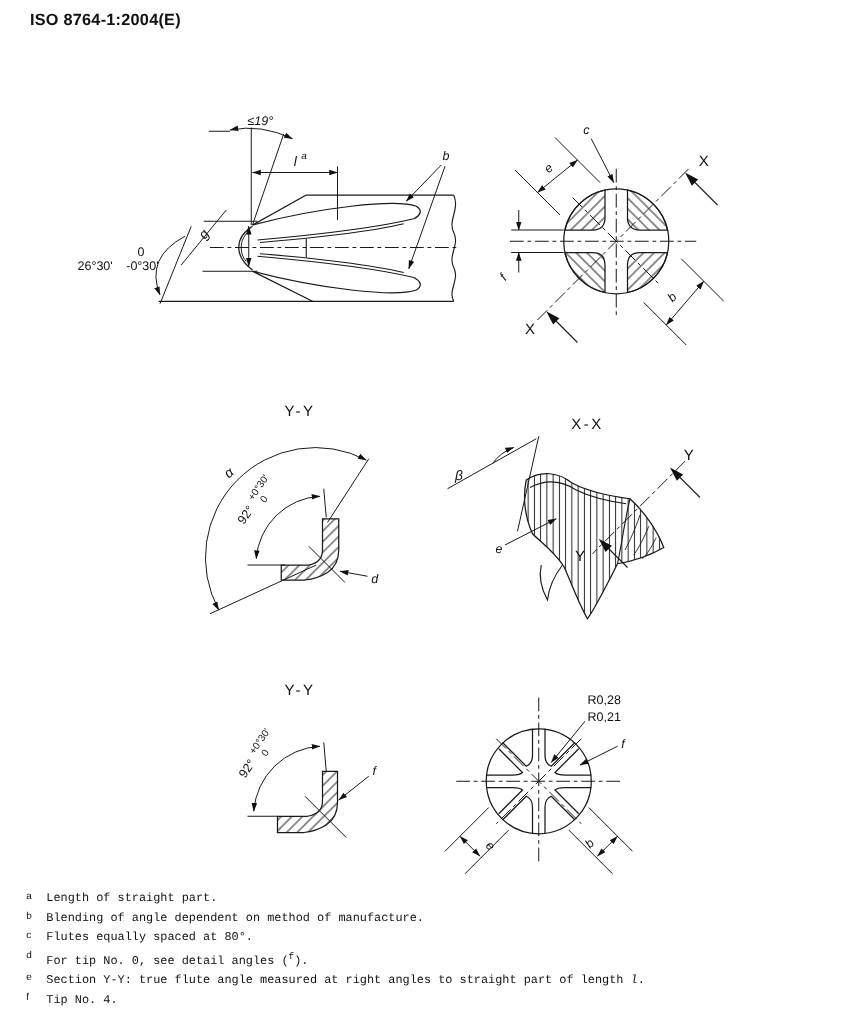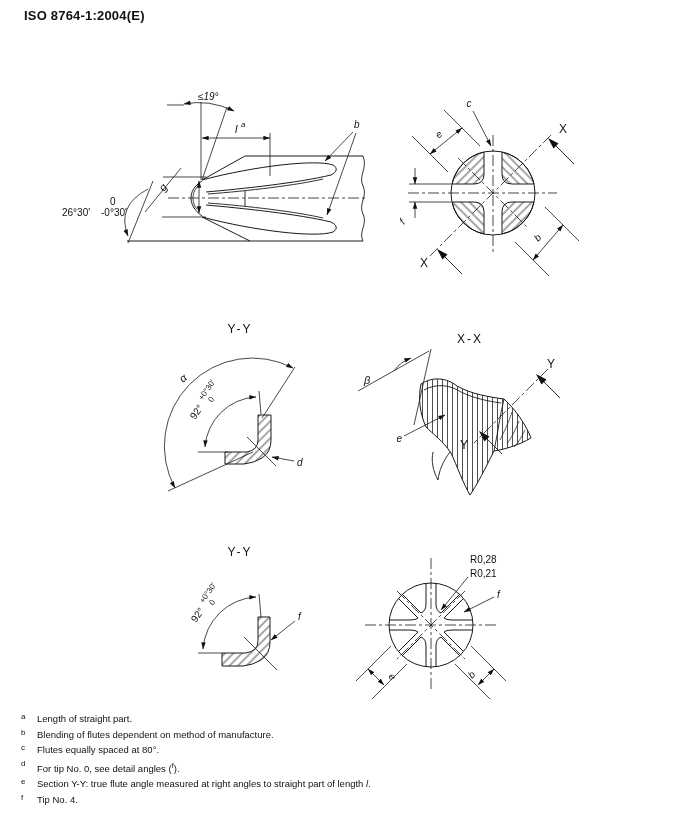--- a/index.html
+++ b/index.html
@@ -11,21 +11,21 @@
   svg text{font-family:"Liberation Sans",sans-serif;fill:#111;}
   .lbl{font-style:italic;font-size:10px;}
   .lbl11{font-style:italic;font-size:11px;}
   .num{font-size:10px;}
   .num8{font-size:8px;}
   .sect{font-size:12px;}
   .ttl{font-size:12px;letter-spacing:2px;}
   #footnotes{position:absolute;left:21px;top:714px;width:645px;}
   .fn{position:relative;font-size:9.5px;line-height:10.5px;margin-bottom:5px;}
   .fn .k{position:absolute;left:0;top:-2px;font-size:8px;}
-  .fn .t{display:block;margin-left:16px;}
+  .fn .t{display:block;margin-left:16px;font-family:Liberation Mono, monospace;}
   .fn .t i{font-style:italic;}
   .fn .t sup{font-size:7.5px;}
 </style>
 </head>
 <body>
 
 <div id="page">
 
   <div class="hdr">ISO 8764-1:2004(E)</div>
 
@@ -218,21 +218,21 @@
     <text transform="translate(390,679) rotate(45)" text-anchor="middle" class="lbl">e</text>
   </svg>
 
   <div id="footnotes">
     <div class="fn">
       <span class="k">a</span>
       <span class="t">Length of straight part.</span>
     </div>
     <div class="fn">
       <span class="k">b</span>
-      <span class="t">Blending of flutes dependent on method of manufacture.</span>
+      <span class="t">Blending of angle dependent on method of manufacture.</span>
     </div>
     <div class="fn">
       <span class="k">c</span>
       <span class="t">Flutes equally spaced at 80°.</span>
     </div>
     <div class="fn">
       <span class="k">d</span>
       <span class="t"><span>For tip No. 0, see detail angles (</span><sup>f</sup><span>).</span></span>
     </div>
     <div class="fn">

